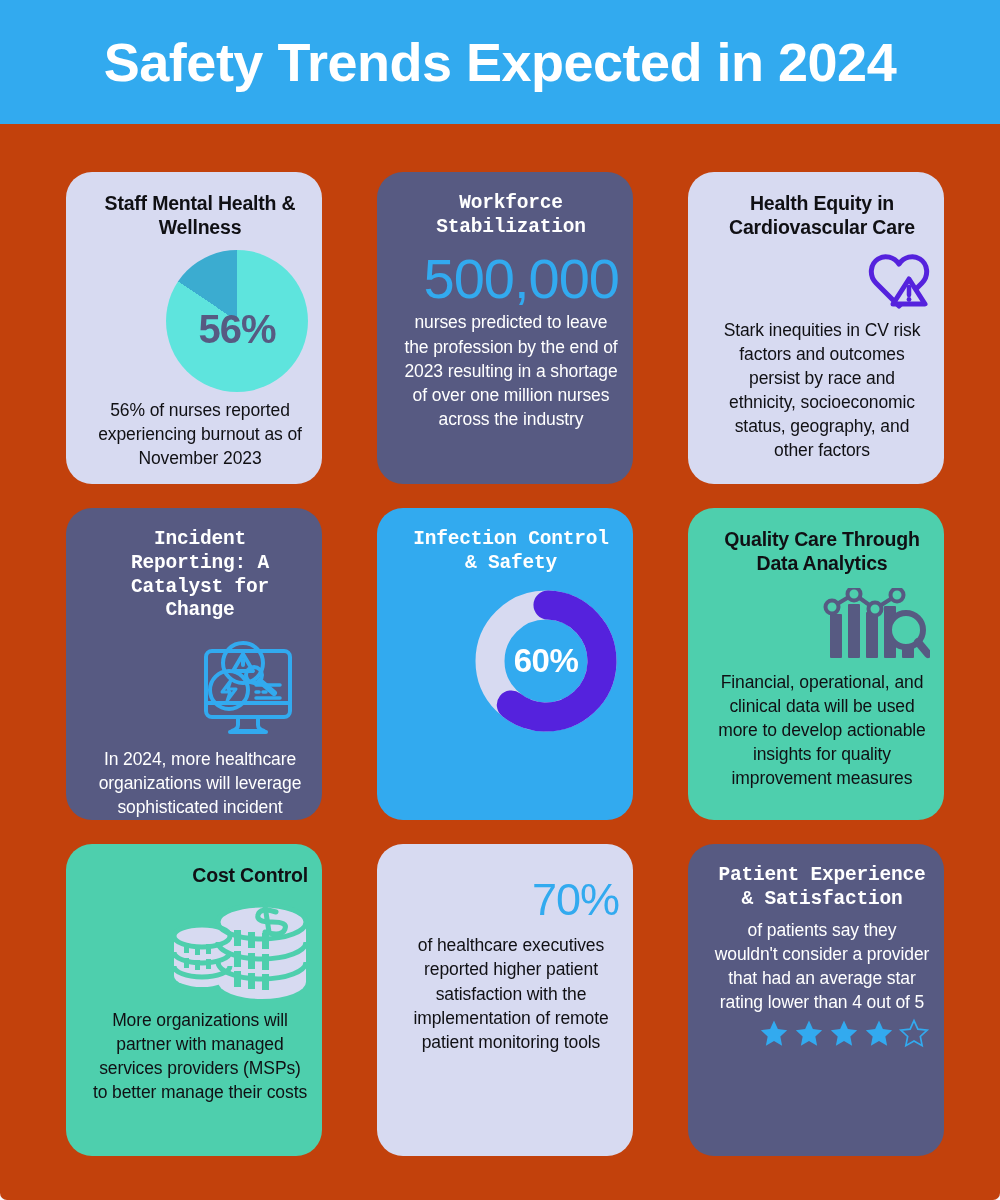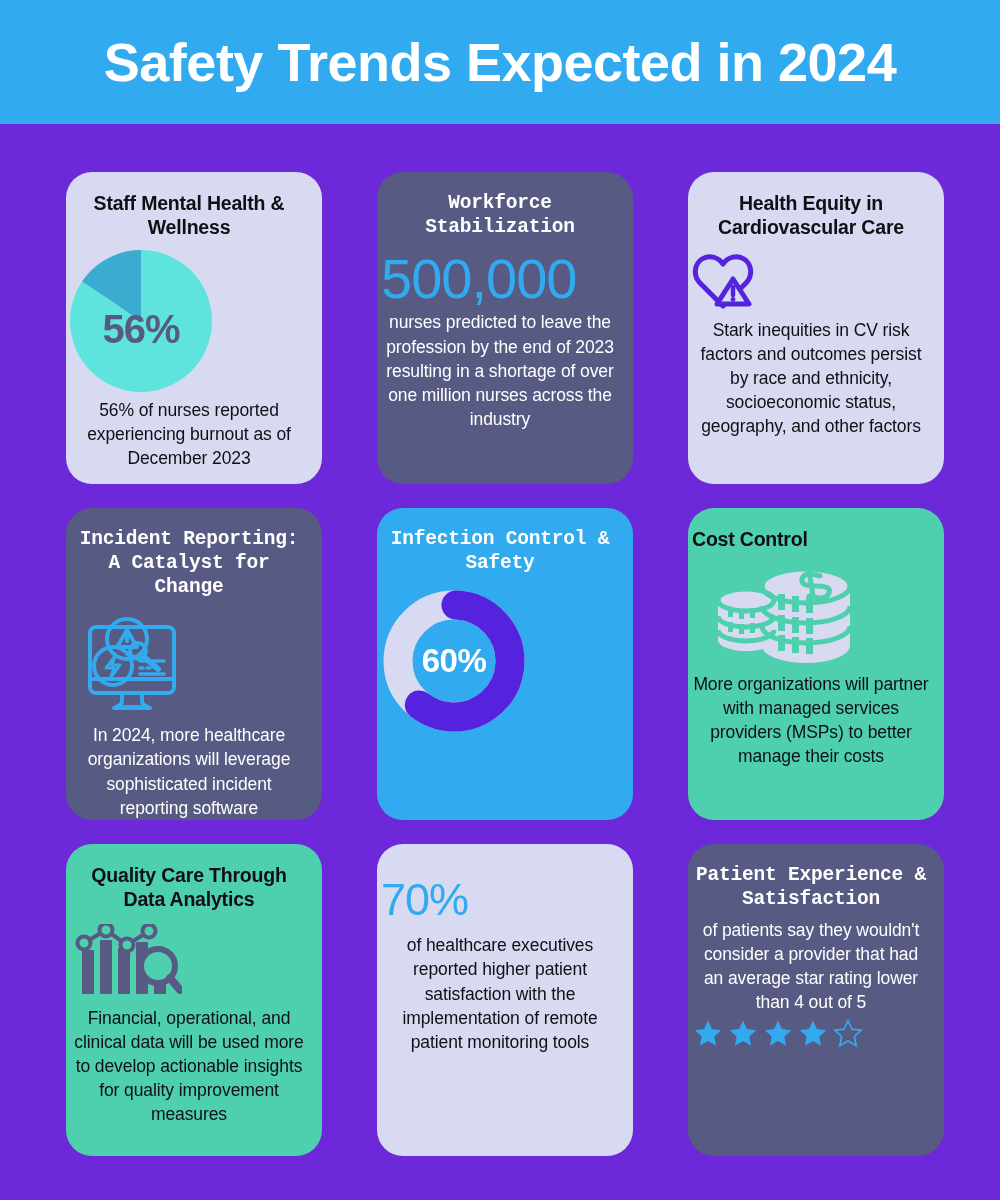--- a/index.html
+++ b/index.html
@@ -2,21 +2,21 @@
 <html><head>
 <meta charset="utf-8">
 <style>
   * { box-sizing: border-box; margin: 0; padding: 0; }
   html, body {
     width: 1000px; height: 1200px;
     background: #f9f9fd;
     font-family: "Liberation Sans", sans-serif;
     overflow: hidden;
   }
-  .page { position: relative; width: 1000px; height: 1200px; background: #6d28d9; }
+  .page { position: relative; width: 1000px; height: 1200px; background: #c2410c; border-radius: 7px; }
 
   
   .header {
     position: absolute; left: 0; top: 0; width: 1000px; height: 124px;
     background: #32aaef;
     display: flex; align-items: center; justify-content: center;
   }
   .header-title {
     color: #ffffff;
     font-size: 54px;
@@ -33,24 +33,24 @@
     left: 66px; top: 172px;
     width: 878px;
     display: grid;
     grid-template-columns: 256px 256px 256px;
     grid-auto-rows: 312px;
     column-gap: 55px;
     row-gap: 24px;
   }
   .card {
     border-radius: 26px;
-    padding: 20px 14px 16px 4px;
+    padding: 20px 14px 16px 26px;
     display: flex;
     flex-direction: column;
-    align-items: flex-start;
+    align-items: flex-end;
     text-align: center;
     overflow: hidden;
   }
   .card.lav  { background: #d7daf1; }
   .card.slate{ background: #575a82; }
   .card.blue { background: #32aaef; }
   .card.teal { background: #4ecfad; }
 
   .card-title {
     font-size: 19.5px;
@@ -120,21 +120,21 @@
   <div class="grid">
 
     <div class="card lav">
       <div class="card-title">Staff Mental Health &amp; Wellness</div>
       <div class="visual">
         <div class="pie-wrap">
           <div class="pie"></div>
           <div class="pie-label">56%</div>
         </div>
       </div>
-      <div class="card-body">56% of nurses reported experiencing burnout as of December 2023</div>
+      <div class="card-body">56% of nurses reported experiencing burnout as of November 2023</div>
       <div class="spacer"></div>
     </div>
 
     <div class="card slate">
       <div class="card-title">Workforce Stabilization</div>
       <div class="card-stat">500,000</div>
       <div class="card-body">nurses predicted to leave the profession by the end of 2023 resulting in a shortage of over one million nurses across the industry</div>
       <div class="spacer"></div>
     </div>
 
@@ -186,20 +186,48 @@
             <circle cx="73" cy="73" r="56" fill="none" stroke="#d7daf1" stroke-width="29"></circle>
             <circle cx="73" cy="73" r="56" fill="none" stroke="#5522dd" stroke-width="29" stroke-linecap="round" stroke-dasharray="211.1 140.7" transform="rotate(-88 73 73)"></circle>
           </svg>
           <div class="donut-label">60%</div>
         </div>
       </div>
       <div class="spacer"></div>
     </div>
 
     <div class="card teal">
+      <div class="card-title">Quality Care Through Data Analytics</div>
+      <div class="icon-block">
+        <svg width="112" height="74" viewBox="0 0 112 74">
+          <g fill="#575a82">
+            <rect x="12" y="26" width="12" height="44" rx="1"></rect>
+            <rect x="30" y="16" width="12" height="54" rx="1"></rect>
+            <rect x="48" y="24" width="12" height="46" rx="1"></rect>
+            <rect x="66" y="18" width="12" height="52" rx="1"></rect>
+            <rect x="84" y="36" width="12" height="34" rx="1"></rect>
+          </g>
+          <g fill="none" stroke="#575a82" stroke-width="4">
+            <polyline points="14,19 36,6 57,21 79,7"></polyline>
+            <circle cx="14" cy="19" r="6.5" fill="#4ecfad"></circle>
+            <circle cx="36" cy="6" r="6.5" fill="#4ecfad"></circle>
+            <circle cx="57" cy="21" r="6.5" fill="#4ecfad"></circle>
+            <circle cx="79" cy="7" r="6.5" fill="#4ecfad"></circle>
+          </g>
+          <g>
+            <circle cx="88" cy="42" r="17" fill="#4ecfad" stroke="#575a82" stroke-width="6"></circle>
+            <line x1="100" y1="54" x2="110" y2="66" stroke="#575a82" stroke-width="8" stroke-linecap="round"></line>
+          </g>
+        </svg>
+      </div>
+      <div class="card-body">Financial, operational, and clinical data will be used more to develop actionable insights for quality improvement measures</div>
+      <div class="spacer"></div>
+    </div>
+
+    <div class="card teal">
       <div class="card-title">Cost Control</div>
       <div class="icon-block">
         <svg width="160" height="100" viewBox="0 0 160 100">
           <g fill="#d7daf1">
 
             <path d="M26 36 a28 11 0 0 1 56 0 v40 a28 11 0 0 1 -56 0 Z"></path>
 
             <path d="M70 22 a44 17 0 0 1 88 0 v60 a44 17 0 0 1 -88 0 Z"></path>
           </g>
           <g fill="none" stroke="#4ecfad" stroke-width="5">
@@ -230,48 +258,20 @@
           <g fill="none" stroke="#4ecfad" stroke-width="5" stroke-linecap="round">
             <path d="M128 12 q-16 -5 -18 3 q-2 7 14 7 q16 0 13 7 q-3 8 -20 3"></path>
             <line x1="117" y1="6" x2="121" y2="32"></line>
           </g>
         </svg>
       </div>
       <div class="card-body">More organizations will partner with managed services providers (MSPs) to better manage their costs</div>
       <div class="spacer"></div>
     </div>
 
-    <div class="card teal">
-      <div class="card-title">Quality Care Through Data Analytics</div>
-      <div class="icon-block">
-        <svg width="112" height="74" viewBox="0 0 112 74">
-          <g fill="#575a82">
-            <rect x="12" y="26" width="12" height="44" rx="1"></rect>
-            <rect x="30" y="16" width="12" height="54" rx="1"></rect>
-            <rect x="48" y="24" width="12" height="46" rx="1"></rect>
-            <rect x="66" y="18" width="12" height="52" rx="1"></rect>
-            <rect x="84" y="36" width="12" height="34" rx="1"></rect>
-          </g>
-          <g fill="none" stroke="#575a82" stroke-width="4">
-            <polyline points="14,19 36,6 57,21 79,7"></polyline>
-            <circle cx="14" cy="19" r="6.5" fill="#4ecfad"></circle>
-            <circle cx="36" cy="6" r="6.5" fill="#4ecfad"></circle>
-            <circle cx="57" cy="21" r="6.5" fill="#4ecfad"></circle>
-            <circle cx="79" cy="7" r="6.5" fill="#4ecfad"></circle>
-          </g>
-          <g>
-            <circle cx="88" cy="42" r="17" fill="#4ecfad" stroke="#575a82" stroke-width="6"></circle>
-            <line x1="100" y1="54" x2="110" y2="66" stroke="#575a82" stroke-width="8" stroke-linecap="round"></line>
-          </g>
-        </svg>
-      </div>
-      <div class="card-body">Financial, operational, and clinical data will be used more to develop actionable insights for quality improvement measures</div>
-      <div class="spacer"></div>
-    </div>
-
     <div class="card lav">
       <div class="card-stat" style="font-size:45px;margin:12px 0 10px;">70%</div>
       <div class="card-body">of healthcare executives reported higher patient satisfaction with the implementation of remote patient monitoring tools</div>
       <div class="spacer"></div>
     </div>
 
     <div class="card slate">
       <div class="card-title">Patient Experience &amp; Satisfaction</div>
       <div class="card-body">of patients say they wouldn't consider a provider that had an average star rating lower than 4 out of 5</div>
       <div class="stars">

